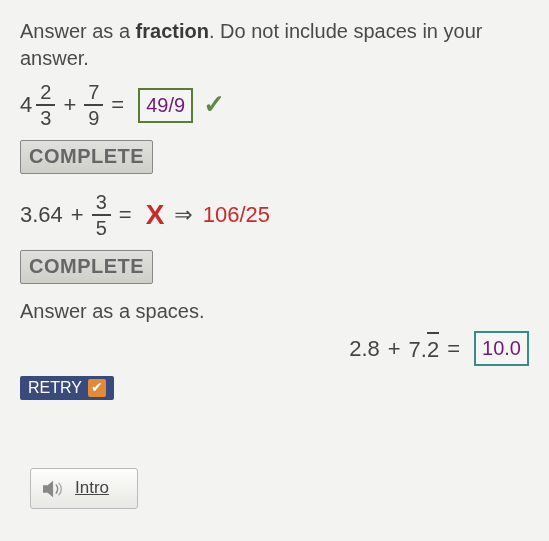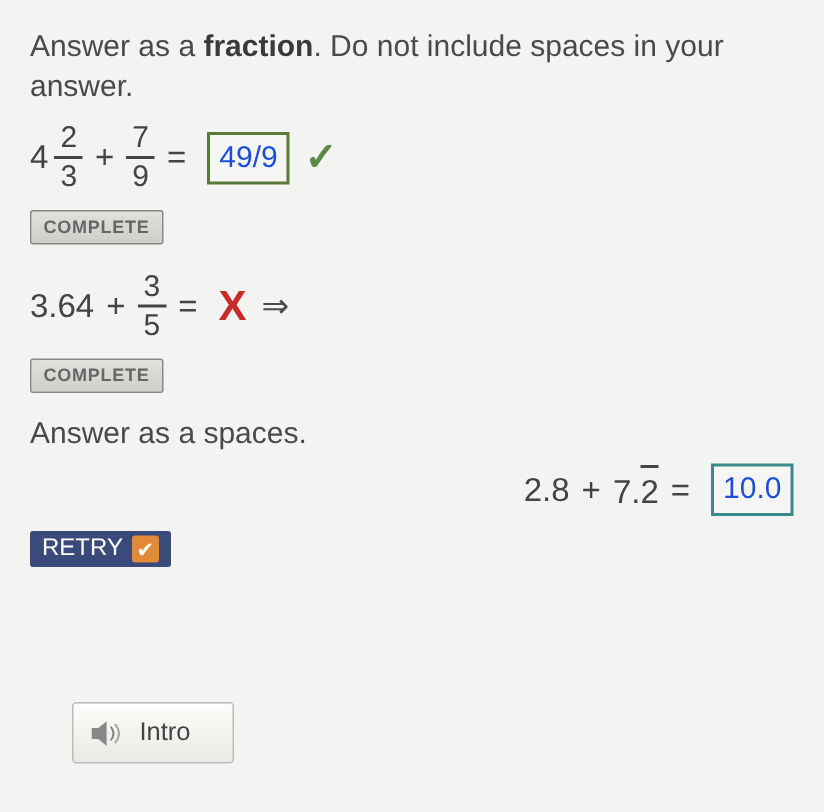--- a/index.html
+++ b/index.html
@@ -40,21 +40,21 @@
     vertical-align: middle;
   }
   .frac .n { padding: 2px 4px; }
   .frac .d { padding: 2px 4px; border-top: 2px solid #444; }
   .whole { font-size: 22px; }
   .op { padding: 0 4px; font-size: 22px; }
   .ansbox {
     border: 2px solid #5a7a3a;
     padding: 2px 6px;
     font-size: 20px;
-    color: #1d4ed8;
+    color: #701a75;
     background: rgba(255,255,255,0.2);
     min-width: 46px;
     text-align: left;
     display: inline-block;
   }
   .ansbox.red { border-color: #b84a4a; }
   .ansbox.teal { border-color: #3a8a8a; }
   .check {
     color: #5a8a4a;
     font-size: 26px;
@@ -64,21 +64,21 @@
     color: #c92a2a;
     font-size: 28px;
     font-weight: 900;
   }
   .strike { text-decoration: line-through; }
   .arrow { color: #4a4a4a; font-size: 22px; }
   .correct { color: #c92a2a; font-size: 22px; }
   .btn {
     display: inline-block;
     padding: 2px 8px 3px 8px;
-    font-size: 12px;
+    font-size: 20px;
     font-weight: bold;
     letter-spacing: 0.5px;
     border: 1px solid #888;
     background: linear-gradient(#e0e0dc,#cfcfca);
     color: #666;
     margin: 6px 0 10px 0;
     border-radius: 2px;
   }
   .retry {
     display: inline-flex;
@@ -107,30 +107,31 @@
   .bar::before {
     content:"";
     position:absolute;
     top:-1px; left:0; right:0;
     border-top: 2px solid #444;
   }
   .bar { position: relative; display:inline-block; padding-top:2px; }
   .intro-btn {
     position: absolute;
     bottom: 32px;
-    left: 48px;
+    left: 30px;
     display: inline-flex;
     align-items: center;
     gap: 10px;
     padding: 8px 28px 8px 12px;
     border: 1px solid #bbb;
     background: linear-gradient(#fdfdfb,#e8e8e4);
     border-radius: 3px;
     font-size: 17px;
     color: #444;
+    text-decoration: underline;
   }
   .speaker {
     width: 22px; height: 18px;
     position: relative;
     color:#777;
   }
 </style>
 </head>
 <body>
 
@@ -167,20 +168,21 @@
     <span class="whole">3.64</span>
     <span class="op">+</span>
     <span class="frac">
       <span class="n">3</span>
       <span class="d">5</span>
     </span>
     <span class="op">=</span>
   </div>
   <span class="cross">X</span>
   <span class="arrow">⇒</span>
+  <span class="correct">106/25</span>
 </div>
 
 <div class="btn">COMPLETE</div>
 
 <div class="section-h">Answer as a spaces.</div>
 
 
 <div class="row" style="min-height:34px;justify-content:flex-end;">
   <div class="math">
     <span class="whole">2.8</span>

